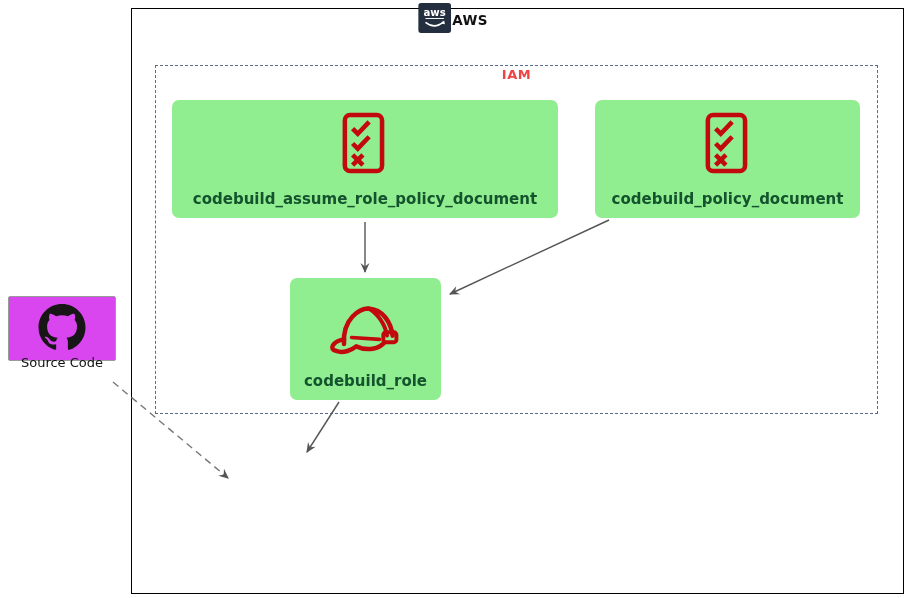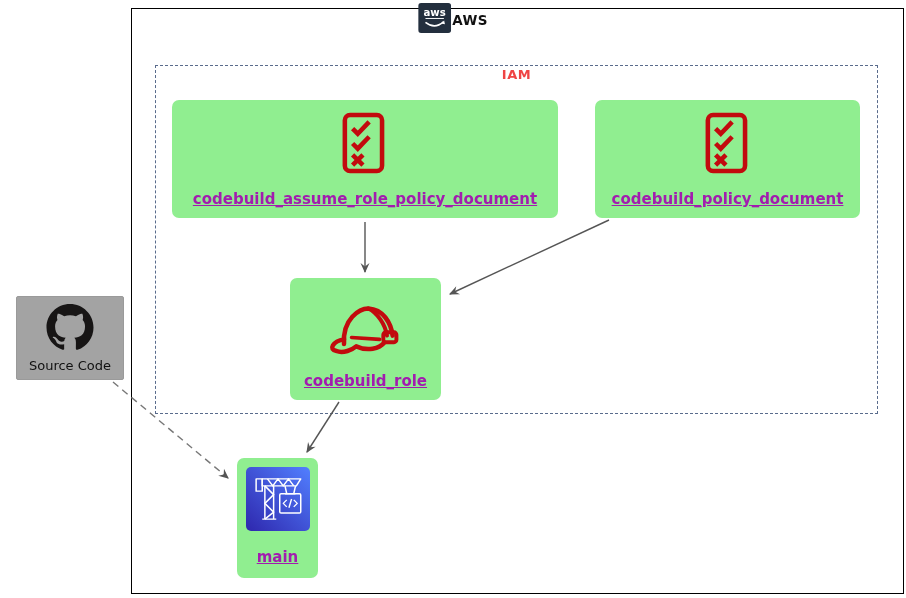--- a/index.html
+++ b/index.html
@@ -13,29 +13,29 @@
   .aws-header{left:50%;top:3px;transform:translateX(-50%);display:flex;align-items:center;gap:1px;}
   .aws-title{font-size:13.5px;font-weight:bold;color:#111;letter-spacing:.4px;}
   
   .iam-box{left:155px;top:65px;width:721px;height:347px;border:1.5px dashed #596B8C;}
   .iam-label{left:0;top:1px;width:100%;text-align:center;font-size:13px;font-weight:bold;color:#ef4444;letter-spacing:.5px;}
   
   .node{
     display:flex;flex-direction:column;align-items:center;justify-content:space-between;
     background:#90EE90;border-radius:7px;box-sizing:border-box;
   }
-  .node-label{font-size:15px;font-weight:bold;color:#a21caf;white-space:nowrap;text-decoration:underline;}
+  .node-label{font-size:15px;font-weight:bold;color:#14532d;white-space:nowrap;}
   .node-assume{left:172px;top:100px;width:386px;height:118px;padding:12px 4px 10px;}
   .node-policy{left:595px;top:100px;width:265px;height:118px;padding:12px 4px 10px;}
   .node-role{left:290px;top:278px;width:151px;height:122px;padding:23px 4px 10px;}
   .node-main{left:237px;top:458px;width:81px;height:120px;padding:9px 4px 12px;}
   .node-source{
-    left:8px;top:296px;width:108px;height:84px;background:#a3a3a3;border:1px solid #9A9A9A;
+    left:8px;top:296px;width:108px;height:65px;background:#d946ef;border:1px solid #9A9A9A;
     border-radius:2px;display:flex;flex-direction:column;align-items:center;justify-content:space-between;
-    box-sizing:border-box;padding:7px 4px 6px;margin-left:8px;
+    box-sizing:border-box;padding:7px 4px 6px;
   }
   .source-label{font-size:13px;font-weight:normal;color:#111;white-space:nowrap;}
   .cb-grad{
     width:64px;height:64px;border-radius:5px;
     background:linear-gradient(to top right,#2E27AD 0%,#527FFF 100%);
     display:flex;align-items:center;justify-content:center;
   }
   
   #edges{left:0;top:0;pointer-events:none;}
 </style>
@@ -93,38 +93,20 @@
         <path d="M19,46 C17,19 36,8 45,8 C61,9 69,23 71,37" stroke-width="4.8"></path>
         <path d="M45,8 C55,13 63,25 65,37" stroke-width="4.2"></path>
         <path d="M27,39 L57,41" stroke-width="3.8"></path>
         <rect x="61" y="33.5" width="14" height="10.5" rx="2.5" stroke-width="4.2"></rect>
         <path d="M19,41 C7,43 2,52 11,53.5 C18,56.5 28,52 32,48.5 C44,54 57,51 62,44.5" stroke-width="4.8"></path>
       </svg>
     </span>
     <span class="node-label">codebuild_role</span>
   </div>
 
-  <div class="abs node node-main">
-    <span class="cb-grad">
-      <svg width="56" height="56" viewBox="0 0 64 64" fill="none" stroke="#fff" stroke-width="1.7" stroke-linejoin="round">
-        <rect x="7" y="9" width="7" height="14"></rect>
-        <path d="M14,9 L58,9 L53,17 L14,17 Z"></path>
-        <path d="M20,9 L26,17 L32,9 L38,17 L44,9 L50,17"></path>
-        <path d="M17,17 L17,55 M27,17 L27,55 M14,55 L30,55"></path>
-        <path d="M17,17 L27,27 L17,37 L27,47 L17,55"></path>
-        <path d="M40,17 L42,26 M52,17 L50,26"></path>
-        <path d="M40,26 L52,26"></path>
-        <rect x="34" y="26" width="24" height="22" rx="1.5"></rect>
-        <path d="M42,33 L38,37 L42,41" stroke-width="1.6"></path>
-        <path d="M50,33 L54,37 L50,41" stroke-width="1.6"></path>
-        <path d="M47.5,32 L44.5,42" stroke-width="1.6"></path>
-      </svg>
-    </span>
-    <span class="node-label">main</span>
-  </div>
 
   <div class="abs node-source">
     <span>
       <svg width="48" height="47" viewBox="0 0 16 16" fill="#171515">
         <path d="M8 0C3.58 0 0 3.58 0 8c0 3.54 2.29 6.53 5.47 7.59.4.07.55-.17.55-.38 0-.19-.01-.82-.01-1.49-2.01.37-2.53-.49-2.69-.94-.09-.23-.48-.94-.82-1.13-.28-.15-.68-.52-.01-.53.63-.01 1.08.58 1.23.82.72 1.21 1.87.87 2.33.66.07-.52.28-.87.51-1.07-1.78-.2-3.64-.89-3.64-3.95 0-.87.31-1.59.82-2.15-.08-.2-.36-1.02.08-2.12 0 0 .67-.21 2.2.82.64-.18 1.32-.27 2-.27s1.36.09 2 .27c1.53-1.04 2.2-.82 2.2-.82.44 1.1.16 1.92.08 2.12.51.56.82 1.27.82 2.15 0 3.07-1.87 3.75-3.65 3.95.29.25.54.73.54 1.48 0 1.07-.01 1.93-.01 2.2 0 .21.15.46.55.38A8.01 8.01 0 0 0 16 8c0-4.42-3.58-8-8-8z"></path>
       </svg>
     </span>
     <span class="source-label">Source Code</span>
   </div>
 

